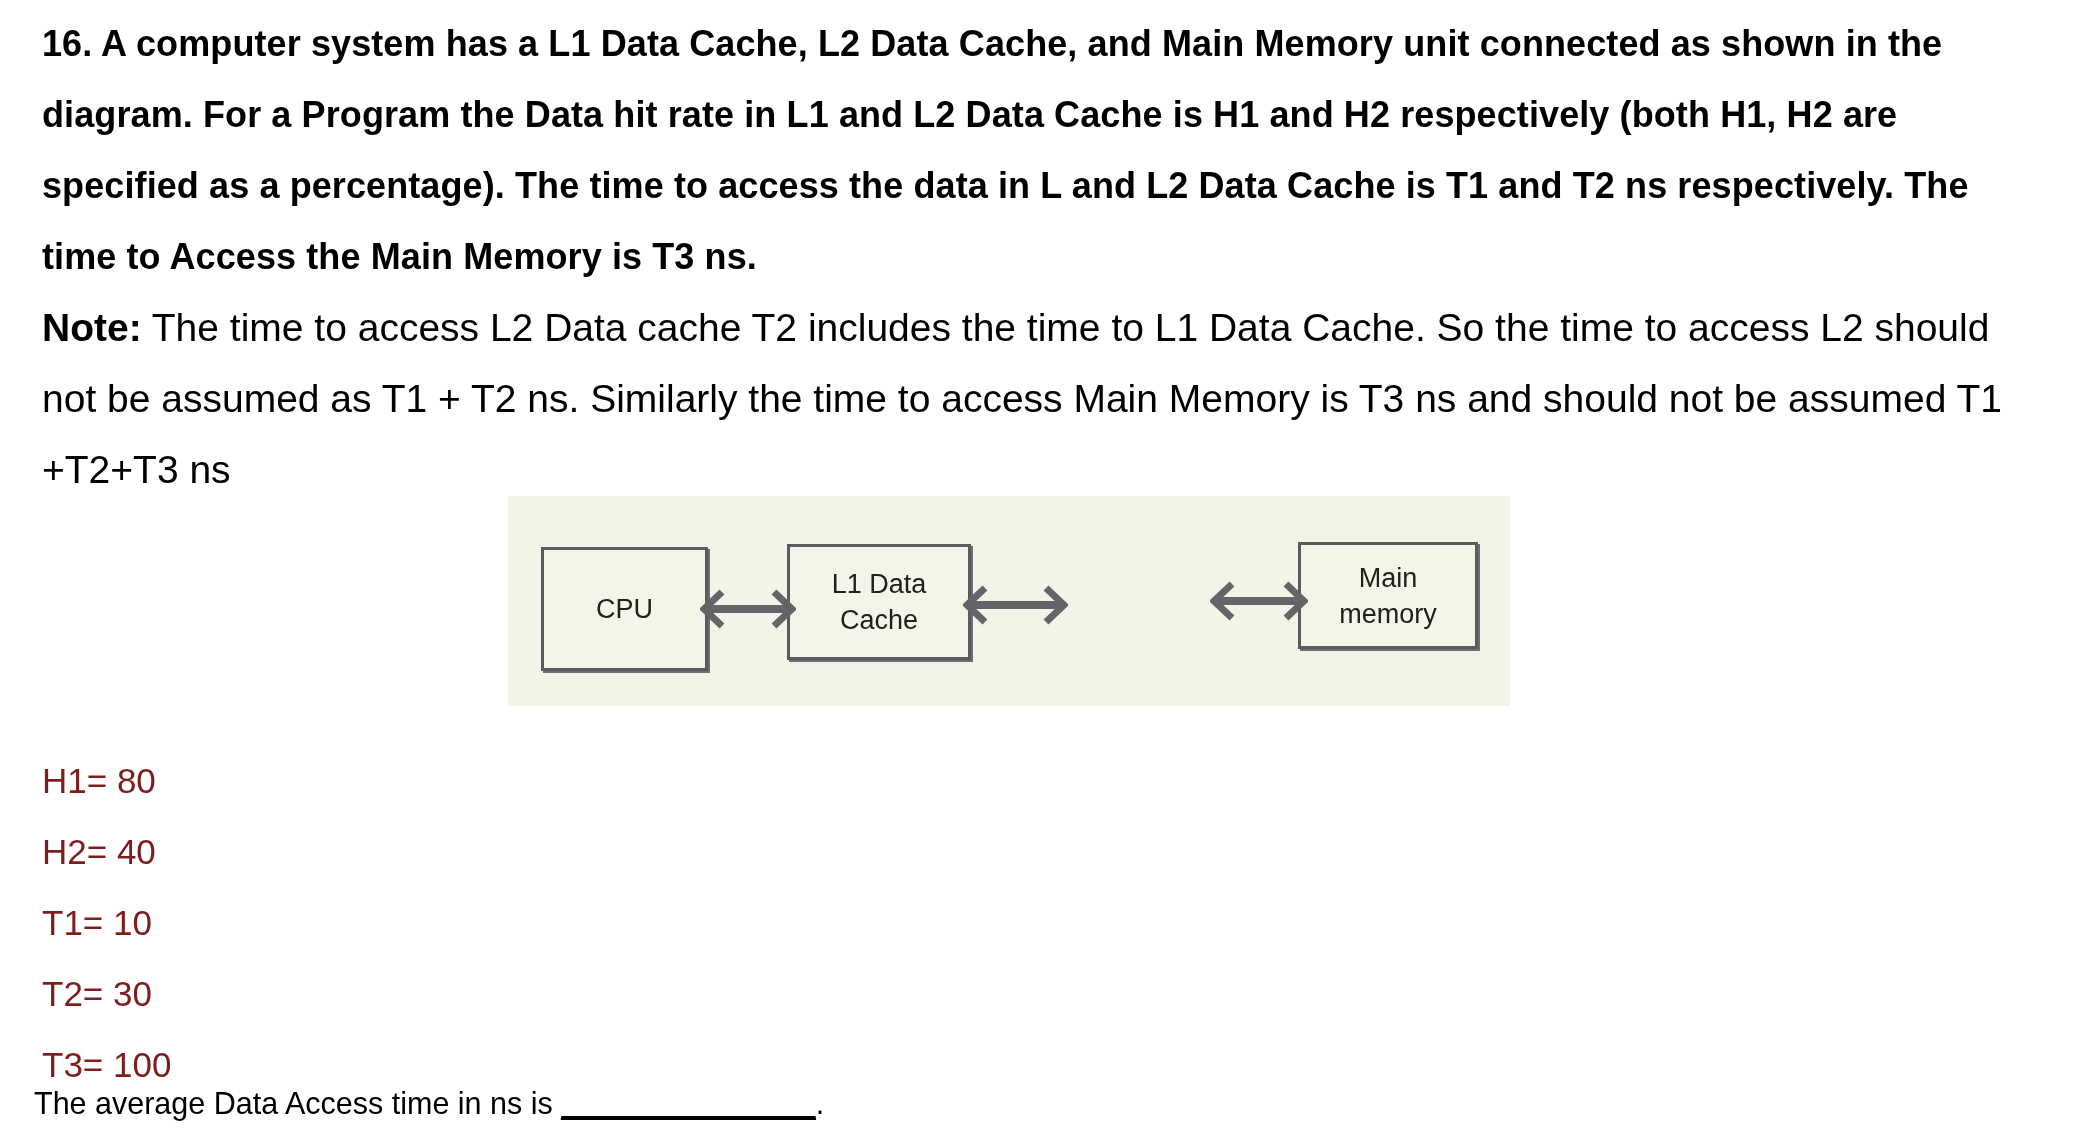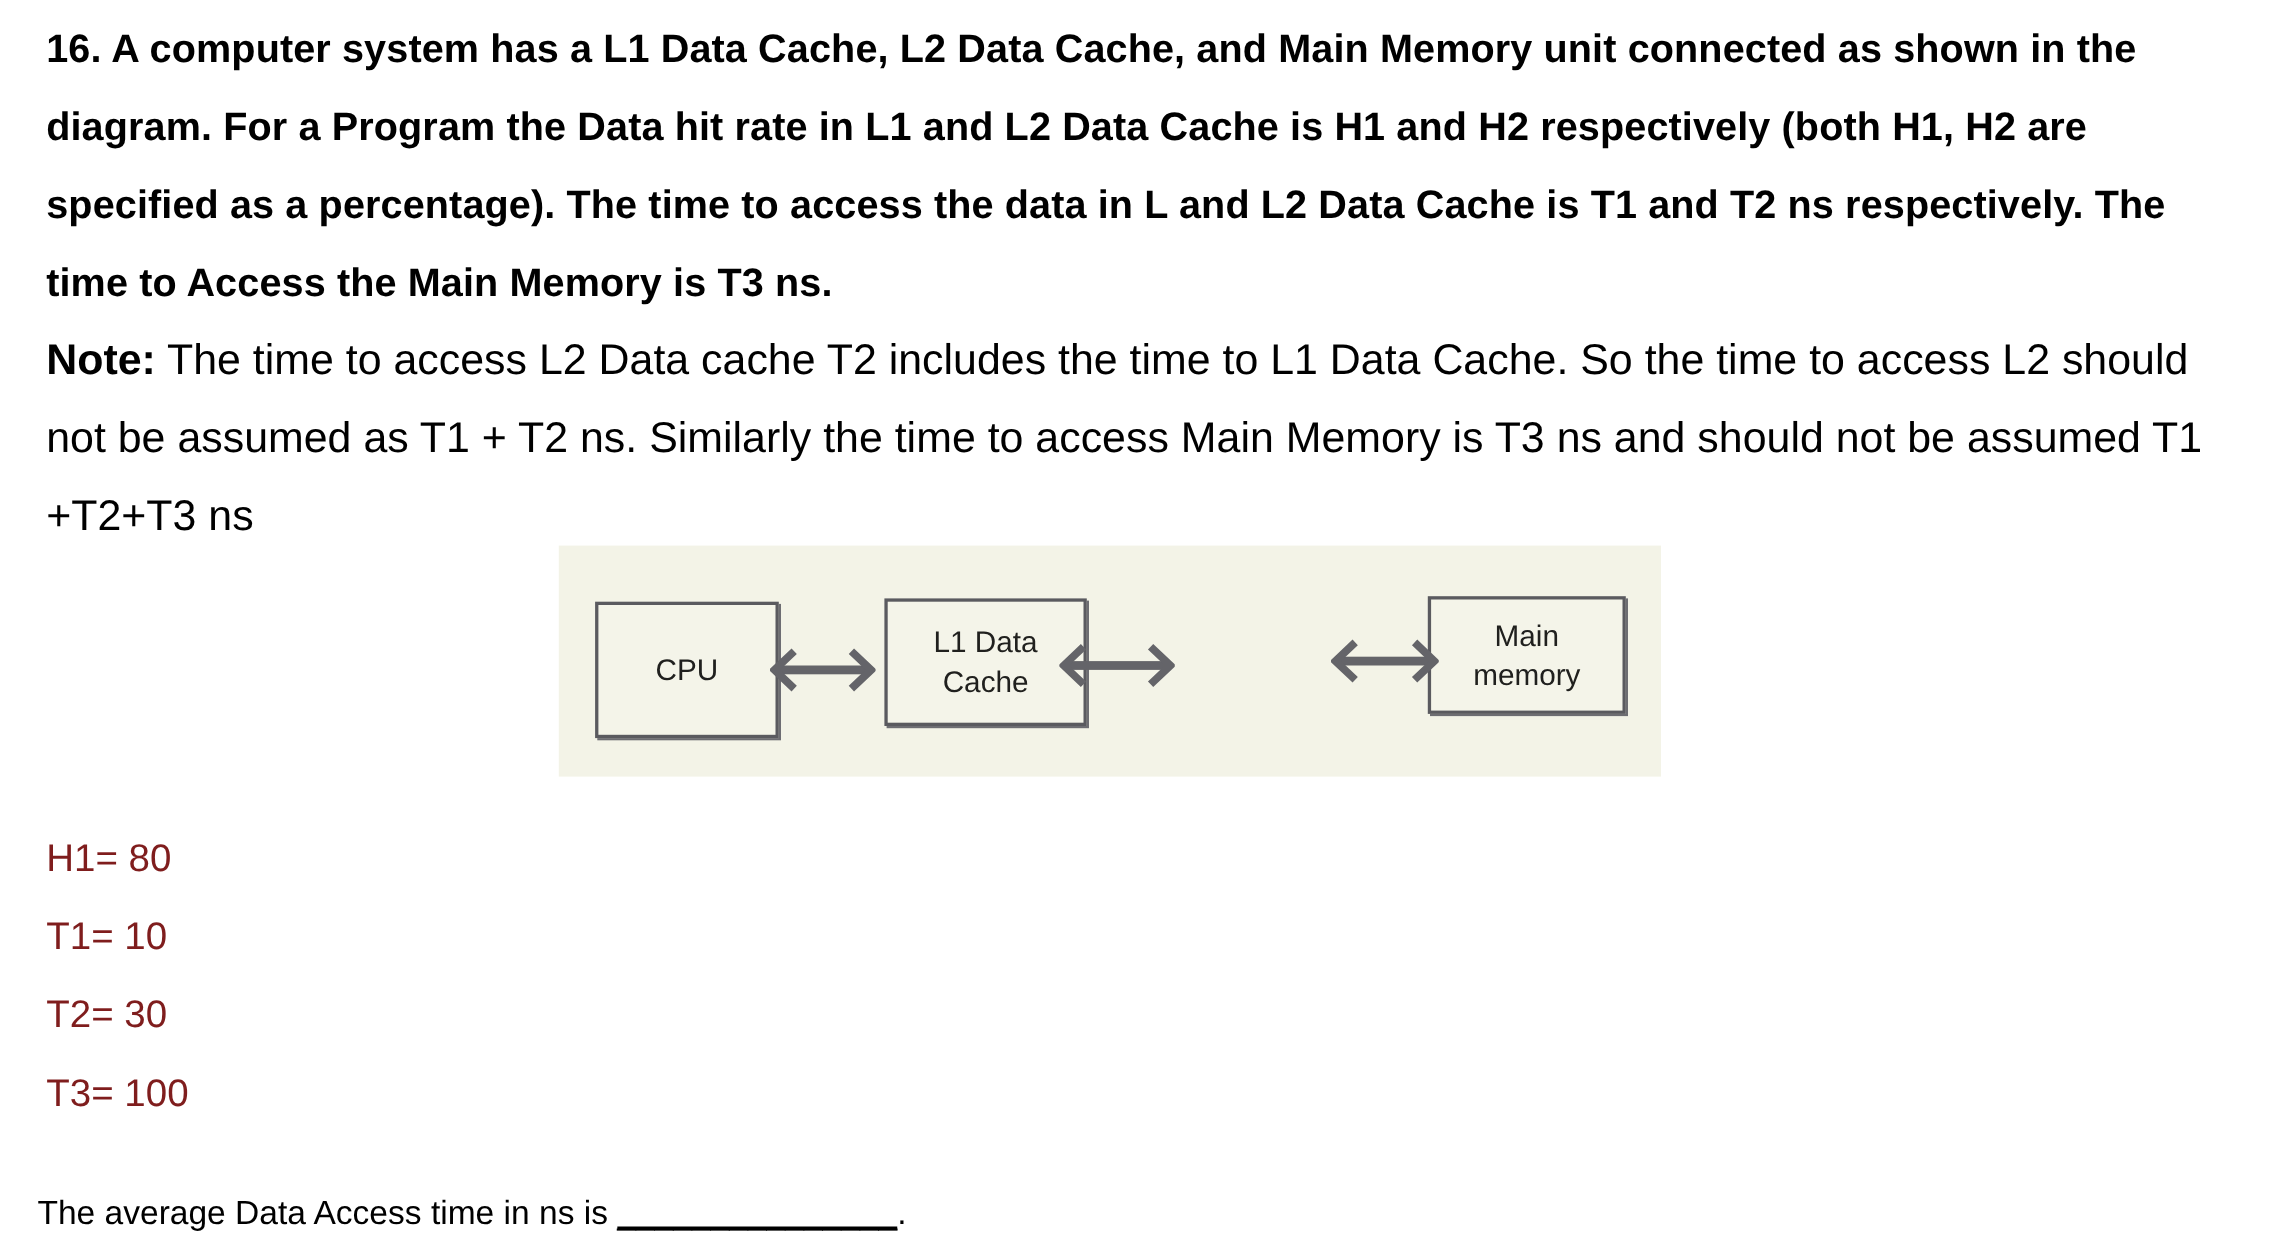--- a/index.html
+++ b/index.html
@@ -82,21 +82,21 @@
 
   
   #box-cpu {
     left: 33px;
     top: 51px;
     width: 167px;
     height: 124px;
   }
   
   #box-l1 {
-    left: 296px;
+    left: 279px;
     top: 48px;
     width: 184px;
     height: 116px;
   }
   
   #box-l2 {
     left: 551px;
     top: 47px;
     width: 159px;
     height: 110px;
@@ -197,20 +197,21 @@
         <rect x="6" y="23" width="86" height="8" fill="#646469"></rect>
         <path d="M 22 10 L 4 27 L 22 44" fill="none" stroke="#646469" stroke-width="7" stroke-linecap="butt"></path>
         <path d="M 76 10 L 94 27 L 76 44" fill="none" stroke="#646469" stroke-width="7" stroke-linecap="butt"></path>
       </svg>
     </div>
 
   </div>
 
   <div class="params">
     <div class="param-line">H1= 80</div>
+    <div class="param-line">H2= 40</div>
     <div class="param-line">T1= 10</div>
     <div class="param-line">T2= 30</div>
     <div class="param-line">T3= 100</div>
   </div>
 
   <div class="answer-line"><span>The average Data Access time in ns is </span><span class="blank">_______________</span><span>.</span></div>
 
 </div>
 
 </body></html>

